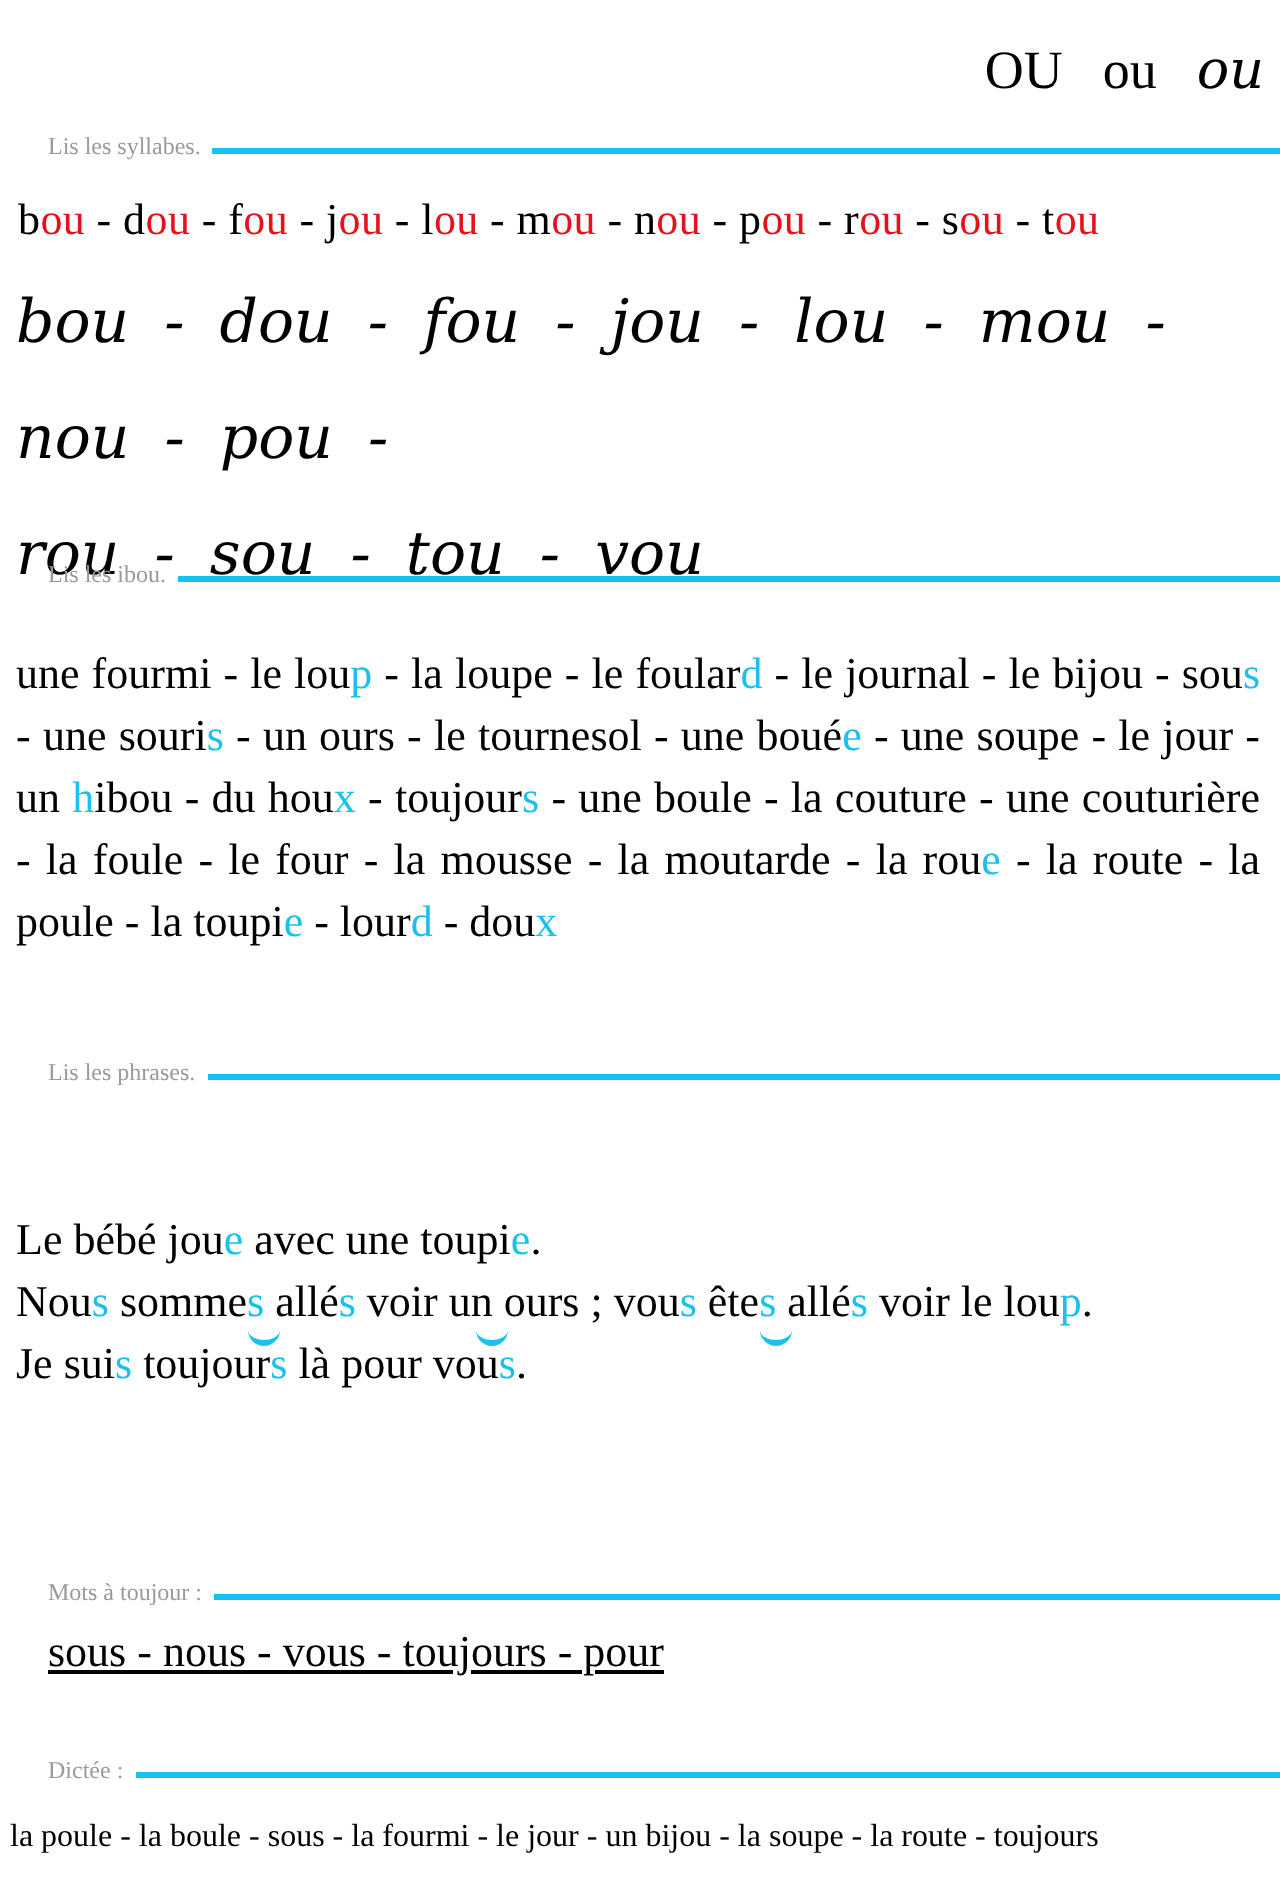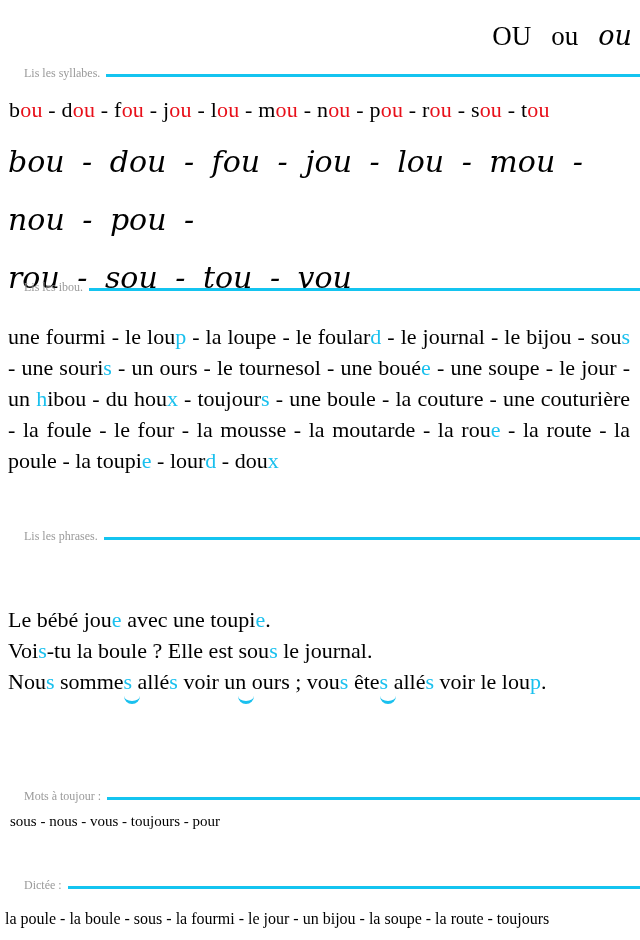--- a/index.html
+++ b/index.html
@@ -10,21 +10,21 @@
   .section-label { font-size:12px; color:#9a9a9a; white-space:nowrap; padding-right:6px; line-height:14px; }
   .section-line { flex:1; height:3px; background:#14c4f0; margin-bottom:3px; }
   .syll { position:absolute; left:9px; top:97px; font-size:22px; width:625px; white-space:nowrap; letter-spacing:0.2px; }
   .red { color:#e8101a; }
   .blue { color:#1ac0ee; }
   .cursive-block { position:absolute; left:8px; top:133px; width:625px; font-family:"DejaVu Serif", serif; font-style:italic; font-size:30px; line-height:58px; word-spacing:8px; }
   .words { position:absolute; left:8px; top:302px; width:622px; font-size:22px; line-height:31px; text-align:justify;margin-top:19px; }
   .phrases { position:absolute; left:8px; top:556px; width:622px; font-size:22px; line-height:31px; text-align:justify;margin-top:48px; }
   .liaison { position:relative; display:inline-block; width:0; }
   .liaison::after { content:""; position:absolute; left:-8px; top:6px; width:16px; height:6px; border-bottom:3px solid #1ac0ee; border-radius:0 0 10px 10px; }
-  .retain { position:absolute; left:10px; top:813px; font-size:15px; }
+  .retain { position:absolute; left:24px; top:813px; font-size:22px;text-decoration:underline; }
   .dictee { position:absolute; left:5px; top:910px; font-size:16px; white-space:nowrap; }
 </style>
 </head>
 <body>
 
 <div class="title">
   <span>OU</span>
   <span>ou</span>
   <span class="cursive">ou</span>
 </div>
@@ -50,22 +50,22 @@
   <span>une fourmi - le lou</span><span class="blue">p</span><span>  - la loupe - le foular</span><span class="blue">d</span><span> - le journal - le bijou -  sou</span><span class="blue">s</span><span> - une souri</span><span class="blue">s</span><span> - un ours - le tournesol -  une boué</span><span class="blue">e</span><span> - une soupe - le jour - un </span><span class="blue">h</span><span>ibou - du hou</span><span class="blue">x</span><span> - toujour</span><span class="blue">s</span><span> - une boule - la couture - une couturière - la foule - le four - la mousse - la moutarde - la rou</span><span class="blue">e</span><span> - la route - la poule - la toupi</span><span class="blue">e</span><span> - lour</span><span class="blue">d</span><span> - dou</span><span class="blue">x</span>
 </div>
 
 <div class="section-head" style="top:529px">
   <span class="section-label">Lis les phrases.</span>
   <span class="section-line"></span>
 </div>
 
 <div class="phrases">
   <div><span>Le bébé jou</span><span class="blue">e</span><span> avec une toupi</span><span class="blue">e</span><span>.</span></div>
-  <div><span>Voi</span><span class="blue">s</span><span>-tu la boule ? Elle est sou</span><span class="blue">s</span><span> le journal.</span></div>
   <div><span>Nou</span><span class="blue">s</span><span> somme</span><span class="blue">s</span><span class="liaison"></span><span> allé</span><span class="blue">s</span><span> voir un</span><span class="liaison"></span><span> ours ; vou</span><span class="blue">s</span><span> ête</span><span class="blue">s</span><span class="liaison"></span><span> allé</span><span class="blue">s</span><span> voir le lou</span><span class="blue">p</span><span>.</span></div>
+  <div><span>Je sui</span><span class="blue">s</span><span> toujour</span><span class="blue">s</span><span> là pour vou</span><span class="blue">s</span><span>.</span></div>
 </div>
 
 <div class="section-head" style="top:789px">
   <span class="section-label">Mots à toujour :</span>
   <span class="section-line"></span>
 </div>
 <div class="retain">sous - nous - vous - toujours - pour</div>
 
 <div class="section-head" style="top:878px">
   <span class="section-label">Dictée :</span>

